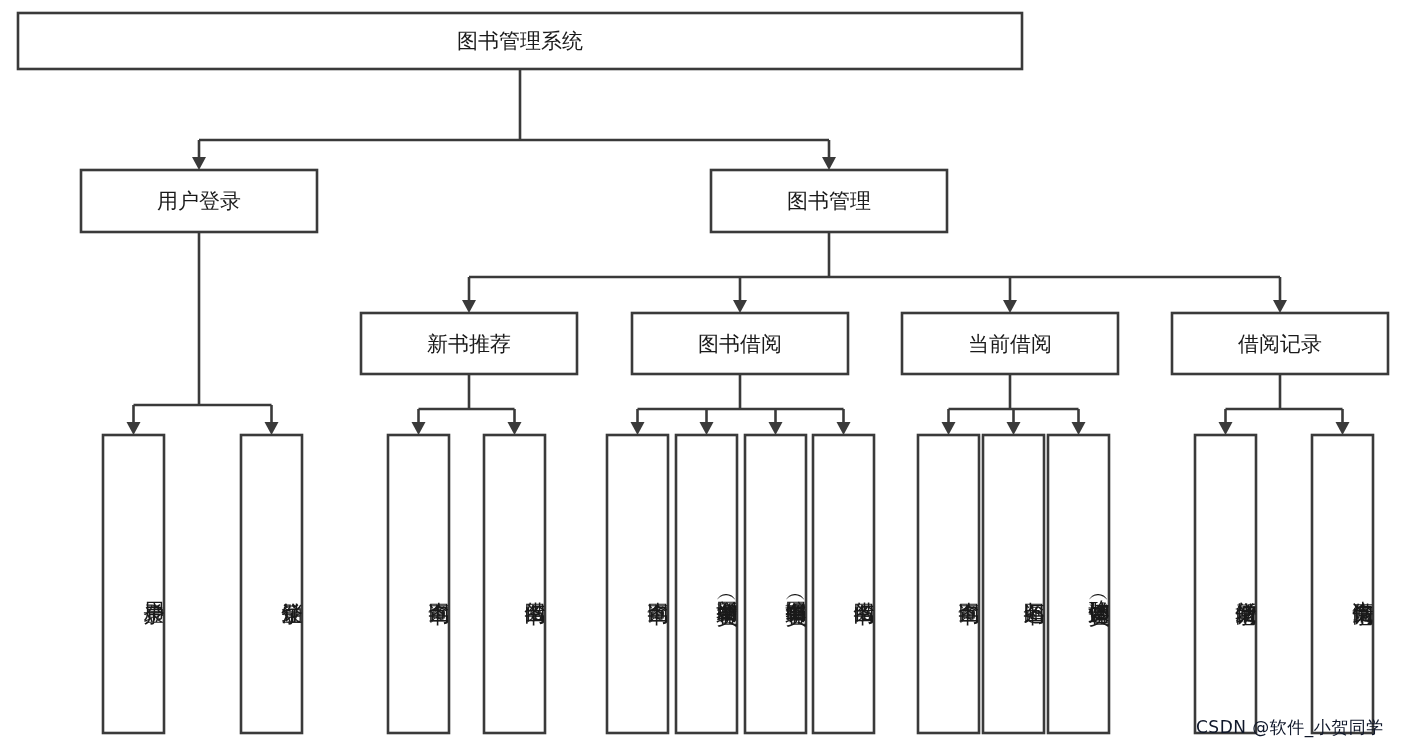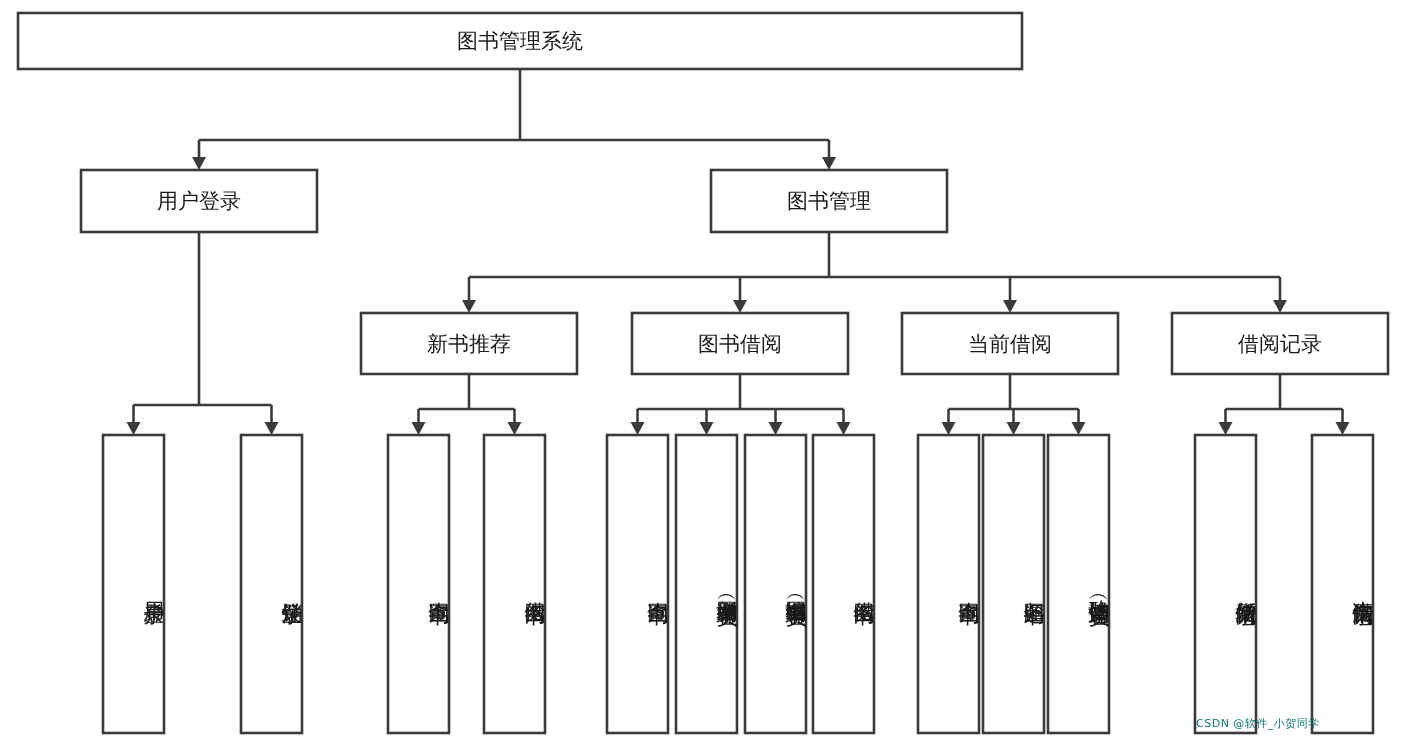--- a/index.html
+++ b/index.html
@@ -61,22 +61,22 @@
     letter-spacing: 1px;
     display: flex;
     align-items: flex-start;
     justify-content: center;
     white-space: nowrap;
     pointer-events: none;
   }
   .watermark {
     position: absolute;
     font-family: "DejaVu Sans", "Liberation Sans", sans-serif;
-    font-size: 11px;
-    color: #0f766e;
+    font-size: 17px;
+    color: #0f172a;
     white-space: nowrap;
     letter-spacing: 0.5px;
   }
 </style>
 </head>
 <body>
 
 <div id="diagram-root">
 
   <svg class="diagram-canvas" viewBox="0 0 1405 747">

